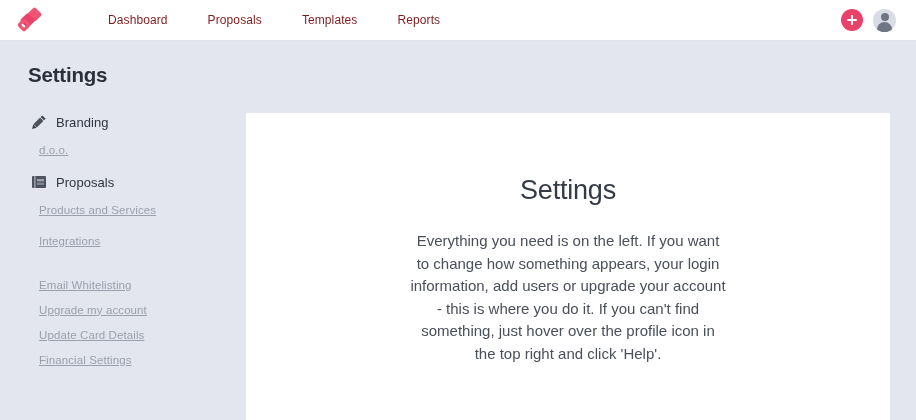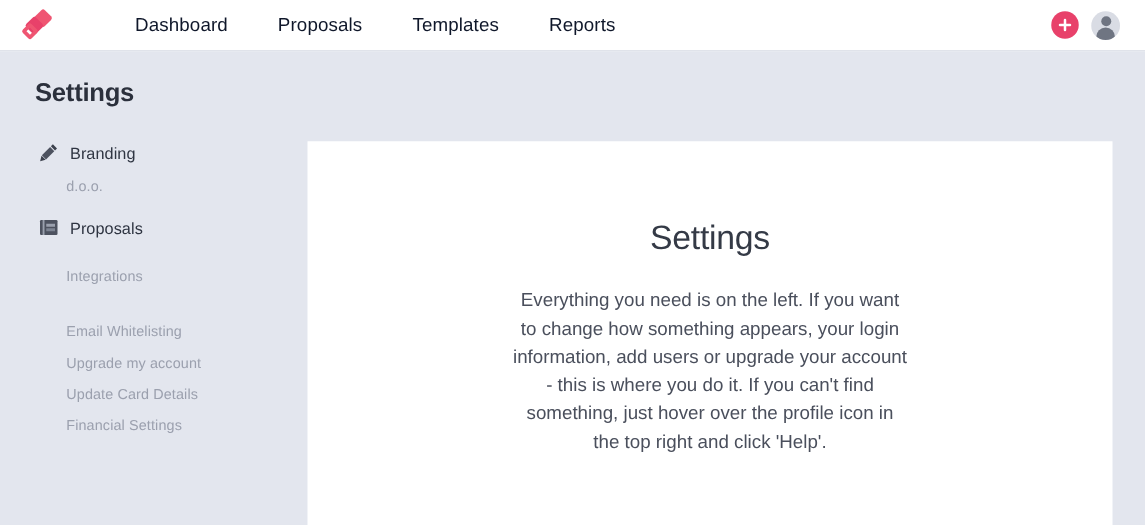--- a/index.html
+++ b/index.html
@@ -51,22 +51,22 @@
     width: 10px; height: 10px;
   }
 
   .nav-links {
     display: flex;
     align-items: center;
     margin-left: 36px;
     gap: 0px;
   }
   .nav-link {
-    font-size: 15px;
-    color: #0f172a;
+    font-size: 12px;
+    color: #7f1d1d;
     padding: 0 20px;
     letter-spacing: .1px;
     white-space: nowrap;
     cursor: pointer;
   }
 
   .topbar-right {
     margin-left: auto;
     margin-right: 20px;
     display: flex;
@@ -151,26 +151,27 @@
   }
   .side-group .glabel {
     font-size: 13px;
     color: #2f3542;
     letter-spacing: .05px;
   }
 
   .side-sub {
     font-size: 11.5px;
     color: #9ba0ae;
-    padding-left: 53px;
+    padding-left: 39px;
     height: 19px;
     display: flex;
     align-items: center;
     letter-spacing: .1px;
     cursor: pointer;
+    text-decoration: underline;
   }
 
   .sp-10 { height: 10px; }
   .sp-6  { height: 6px; }
   .sp-9  { height: 9px; }
 
   
   .card {
     position: absolute;
     top: 113px;
@@ -246,20 +247,21 @@
       <svg width="16" height="16" viewBox="0 0 16 16">
         <rect x="1" y="2" width="14" height="12" rx="1" fill="#4d525f"></rect>
         <rect x="3.1" y="2" width="1.5" height="12" fill="#9aa0ad"></rect>
         <rect x="6" y="5" width="7" height="2.4" fill="#9aa0ad"></rect>
         <rect x="6" y="8.6" width="7" height="2.4" fill="#7d8492"></rect>
       </svg>
     </span>
     <span class="glabel">Proposals</span>
   </div>
   <div class="sp-10"></div>
+  <div class="side-sub">Products and Services</div>
   <div class="sp-6"></div>
   <div class="sp-6"></div>
   <div class="side-sub">Integrations</div>
 
   <div class="sp-9"></div>
 
   <div class="sp-10"></div>
   <div class="sp-6"></div>
   <div class="side-sub">Email Whitelisting</div>
   <div class="sp-6"></div>

